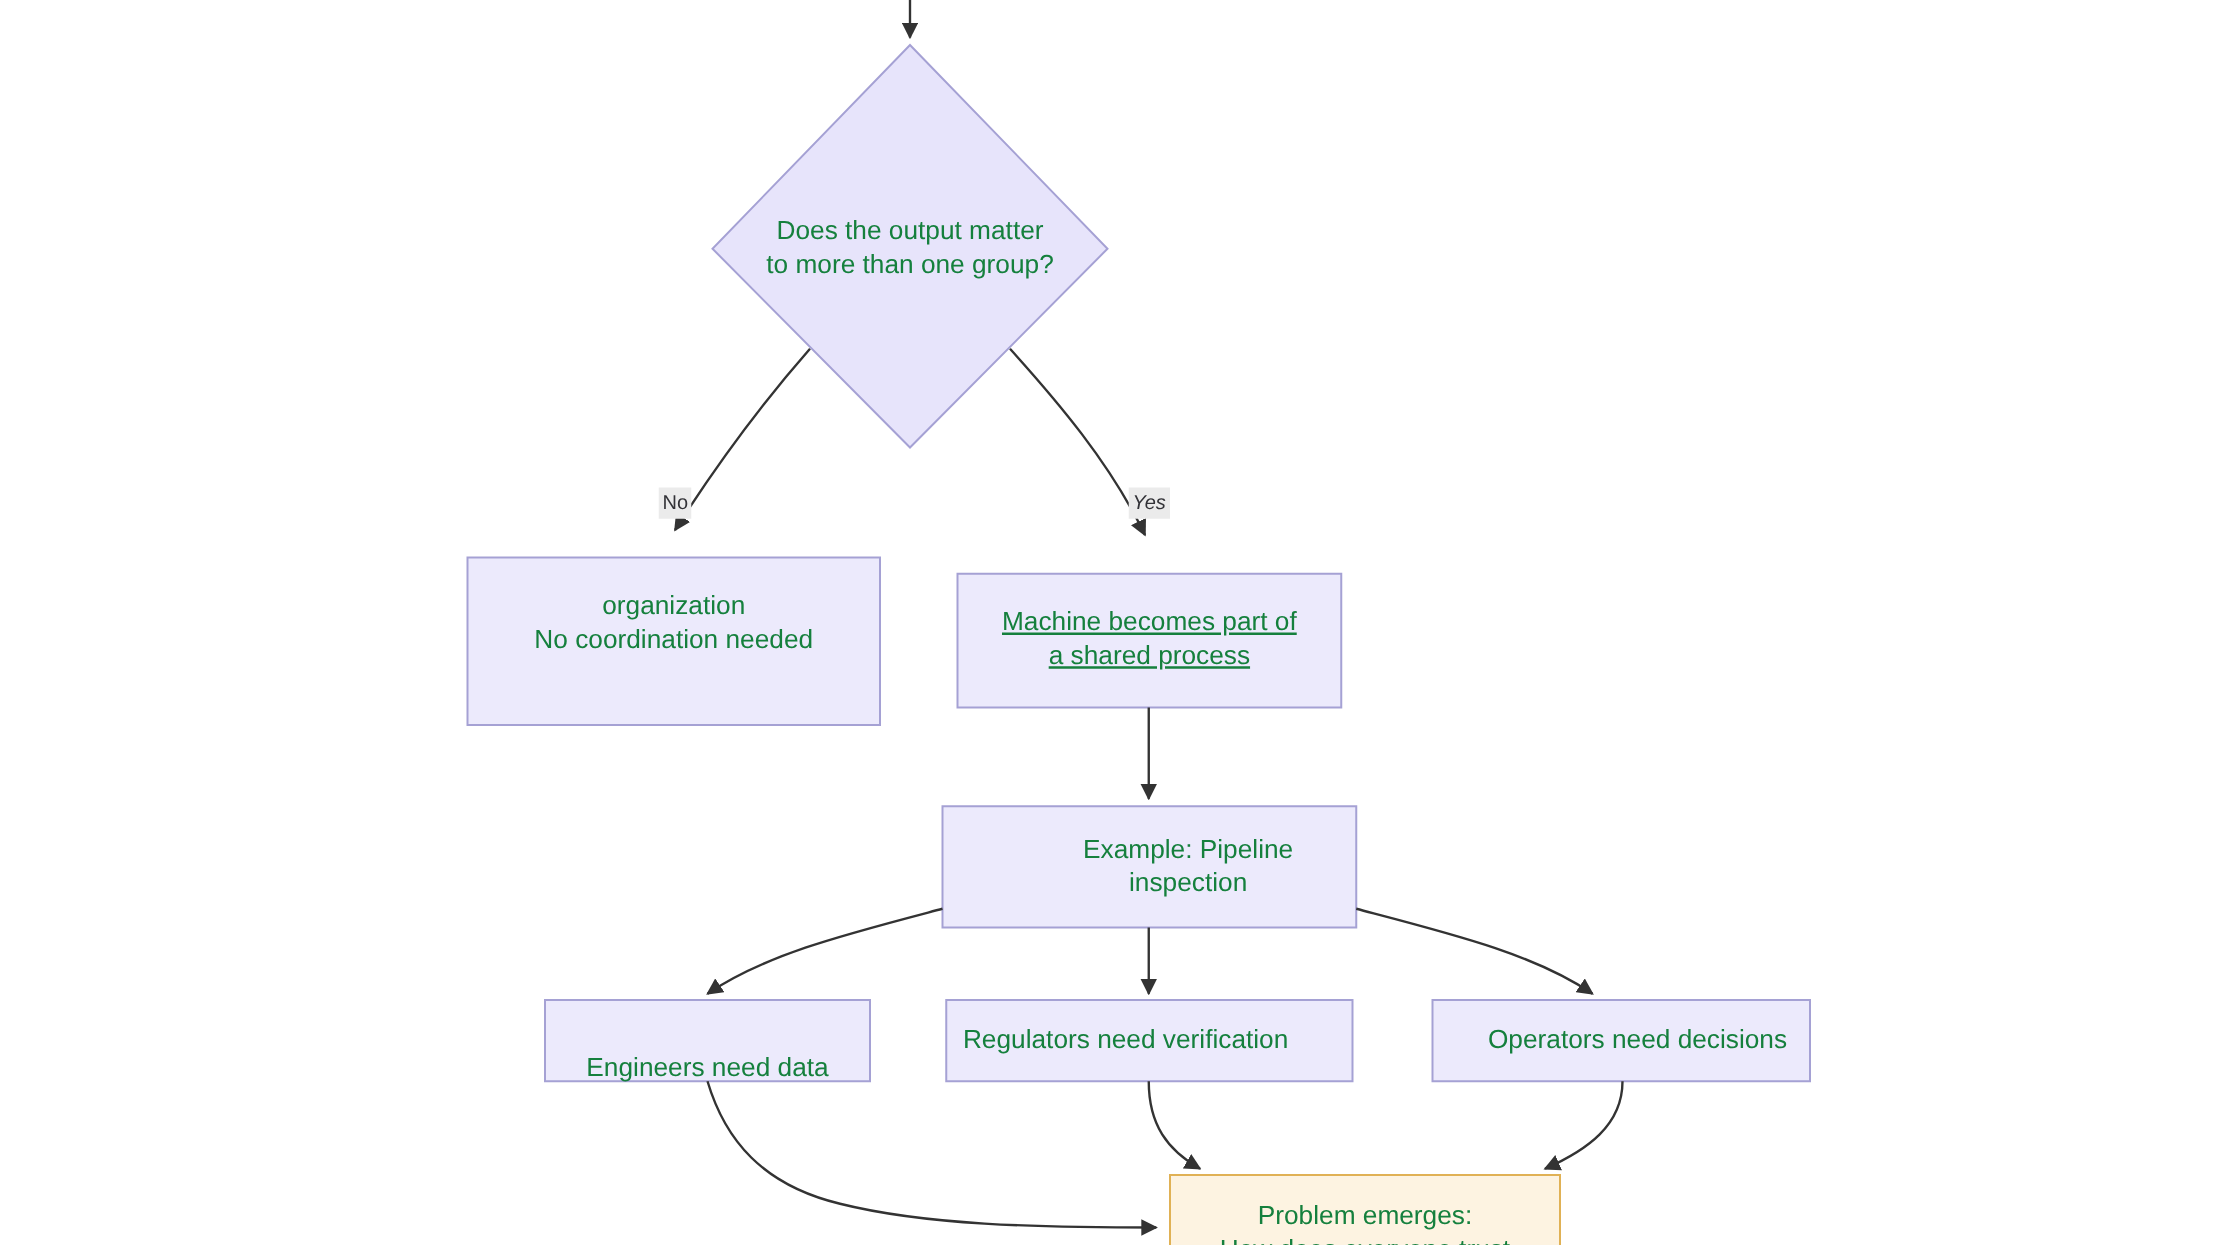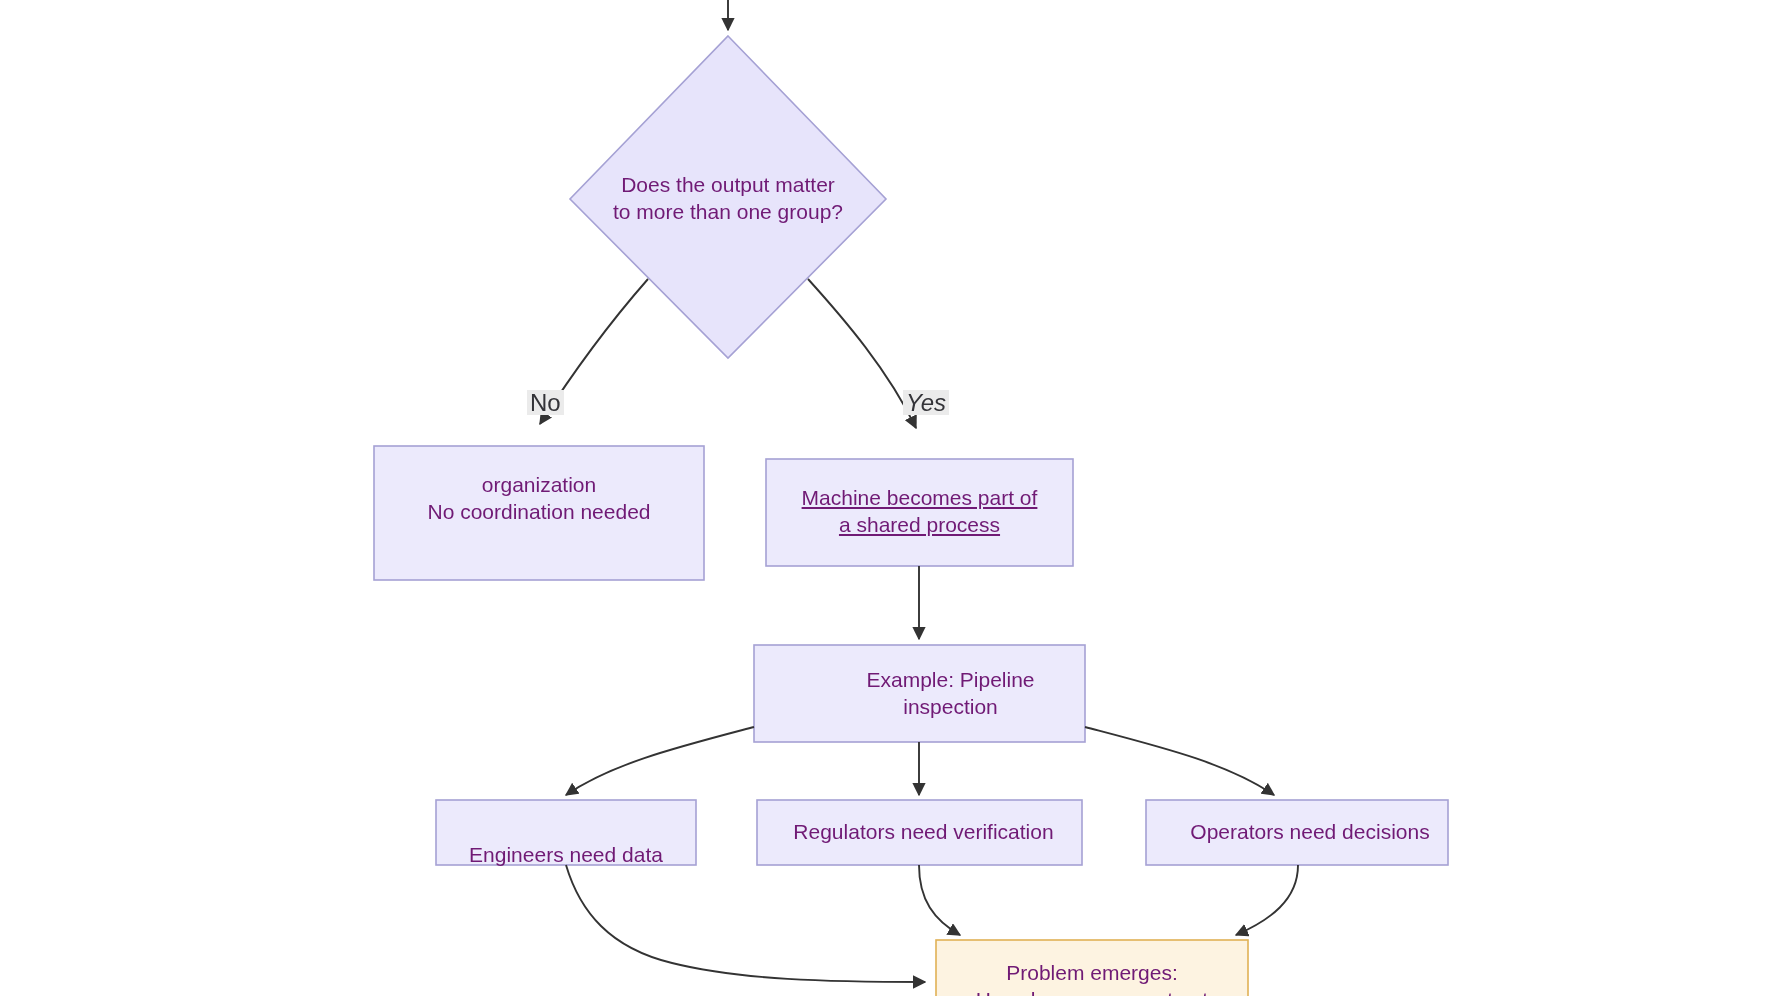--- a/index.html
+++ b/index.html
@@ -43,36 +43,36 @@
     stroke: #e0b155;
   }
   .edge-path {
     fill: none;
     stroke: #333333;
     stroke-width: 1.9px;
   }
   .node-label {
     position: absolute;
     text-align: center;
-    color: #701a75;
+    color: #15803d;
     font-size: 21px;
     line-height: 26.5px;
     font-family: "Liberation Sans", "DejaVu Sans", sans-serif;
     white-space: nowrap;
     pointer-events: none;
     user-select: none;
   }
   .node-label .tline {
     display: block;
   }
   .edge-label {
     position: absolute;
     background: #ebebeb;
     color: #333338;
-    font-size: 24px;
+    font-size: 16px;
     line-height: 23px;
     padding: 1px 3px;
     font-family: "Liberation Sans", "DejaVu Sans", sans-serif;
     white-space: nowrap;
   }
 </style>
 </head>
 <body>
 
 <div id="diagram-root">
@@ -138,21 +138,21 @@
 
   <div class="node-label" style="left:754px; top:667px; width:393px;">
     <span class="tline">Example: Pipeline</span>
     <span class="tline">inspection</span>
   </div>
 
   <div class="node-label" style="left:436px; top:842px; width:260px;">
     <span class="tline">Engineers need data</span>
   </div>
 
-  <div class="node-label" style="left:757px; top:819px; width:333px;">
+  <div class="node-label" style="left:734px; top:819px; width:333px;">
     <span class="tline">Regulators need verification</span>
   </div>
 
   <div class="node-label" style="left:1146px; top:819px; width:328px;">
     <span class="tline">Operators need decisions</span>
   </div>
 
   <div class="node-label" style="left:936px; top:960px; width:312px;">
     <span class="tline">Problem emerges:</span>
     <span class="tline">How does everyone trust</span>

